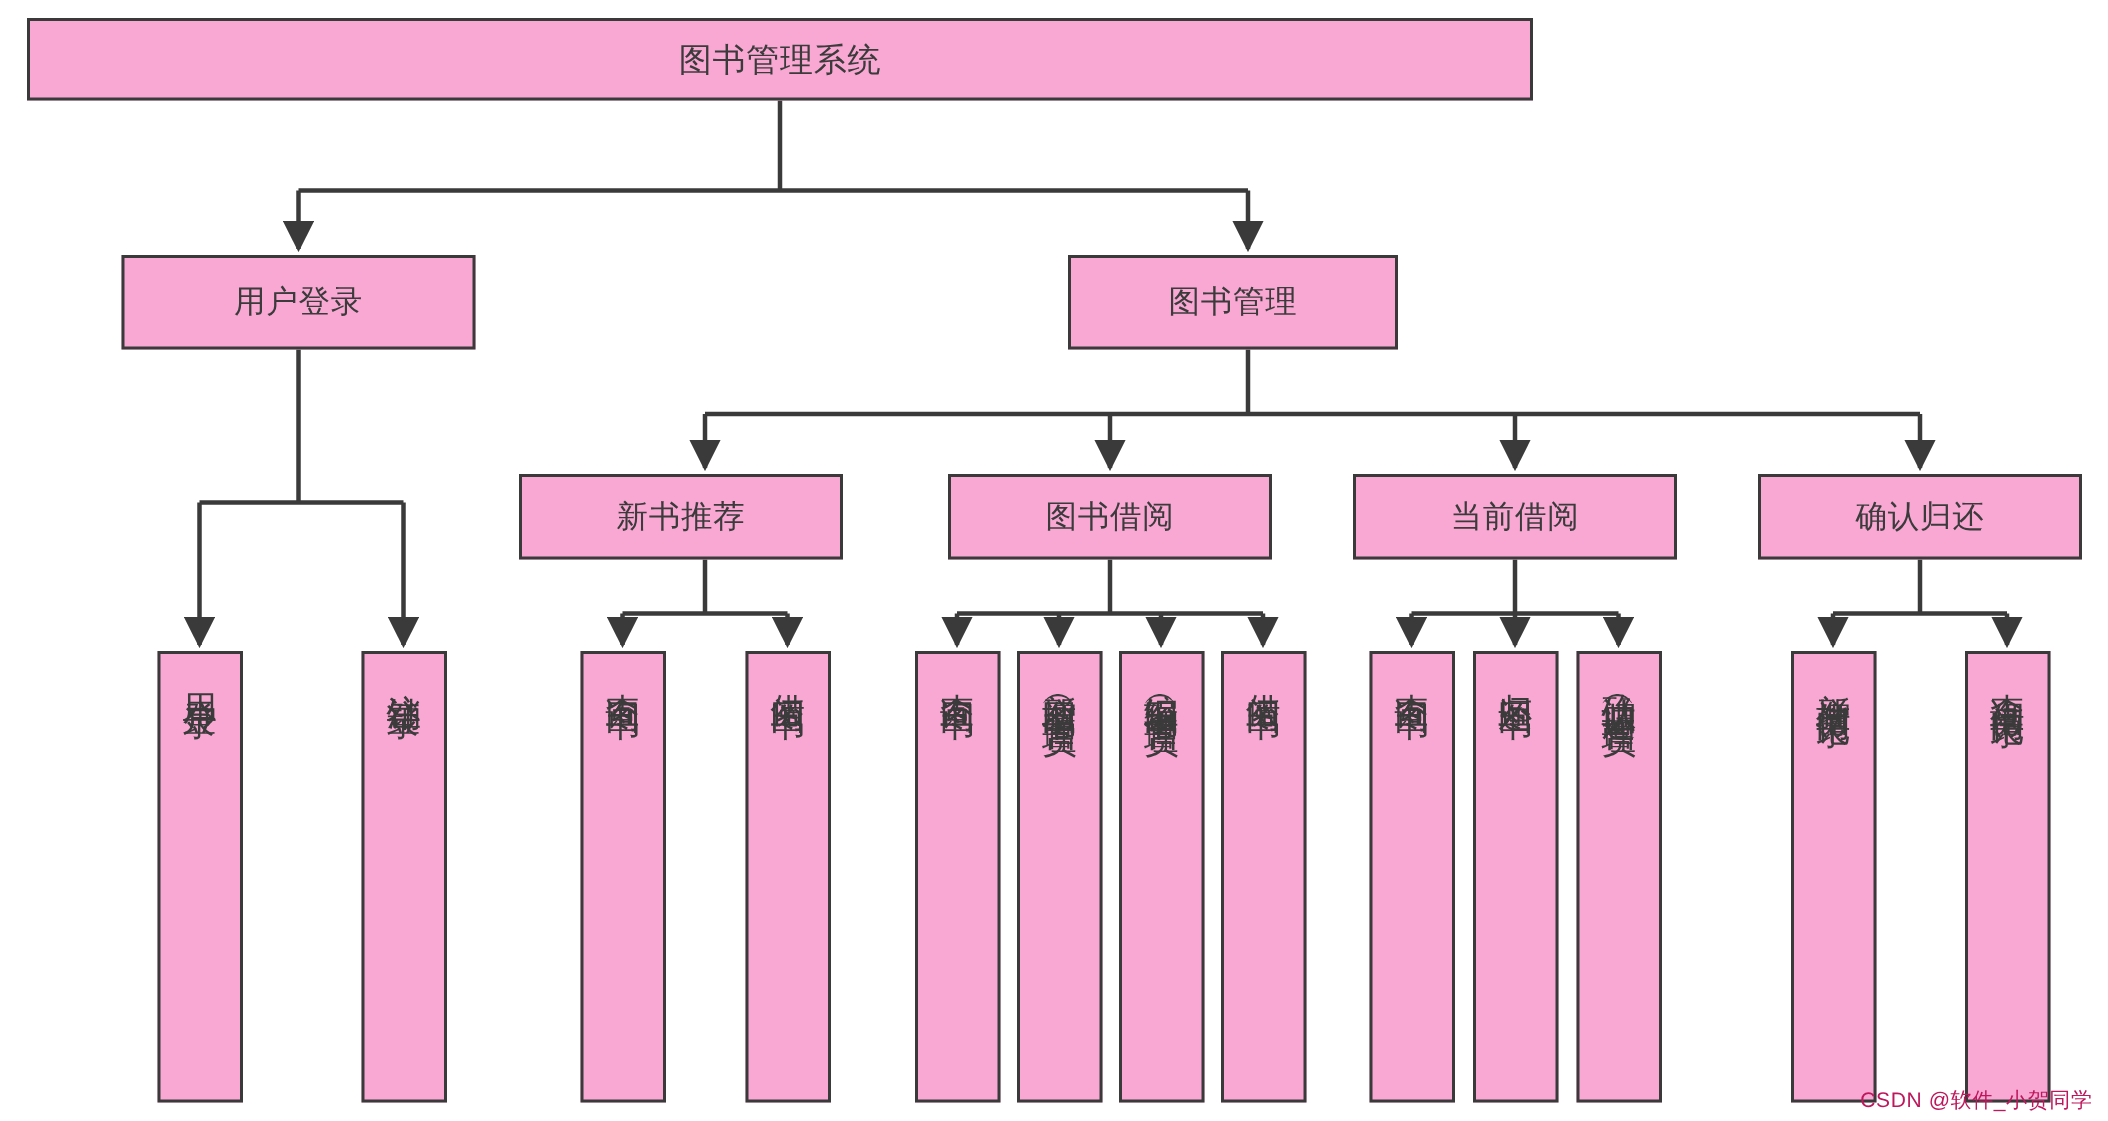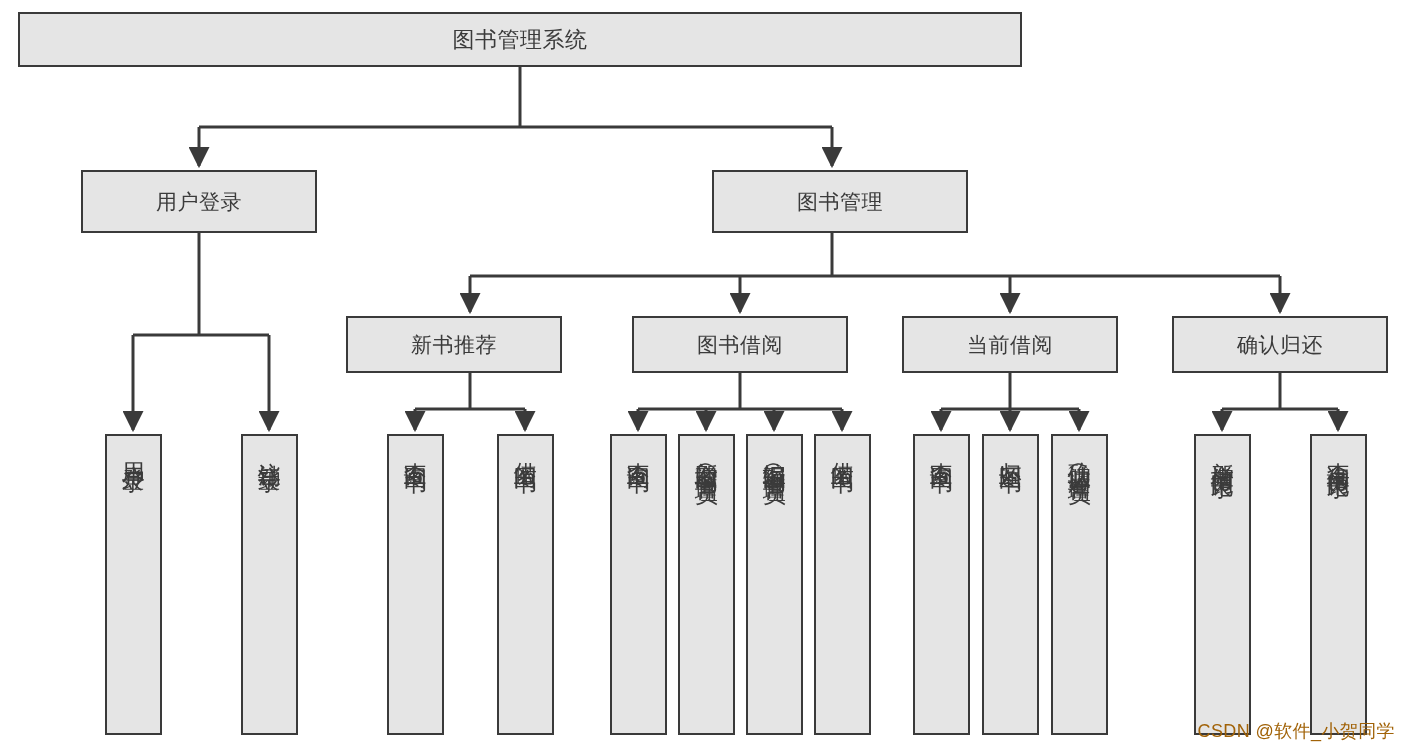--- a/index.html
+++ b/index.html
@@ -20,21 +20,21 @@
     position:absolute;
     left:0; top:0;
     width:1405px;
     height:747px;
     pointer-events:none;
   }
   
   .node{
     position:absolute;
     box-sizing:border-box;
-    background:#e5e5e5;
+    background:#f9a8d4;
     border:2px solid #3a3a3a;
     display:flex;
     align-items:center;
     justify-content:center;
     color:#333333;
   }
   .node .label{
     display:block;
     color:#3b3b3b;
     letter-spacing:0.5px;
@@ -58,22 +58,22 @@
     font-size:23px;
     line-height:1.06;
     letter-spacing:3px;
     white-space:nowrap;
   }
   
   #watermark{
     position:absolute;
     right:10px;
     bottom:4px;
-    font-size:18px;
-    color:#a16207;
+    font-size:14px;
+    color:#be185d;
     letter-spacing:0.4px;
     white-space:nowrap;
     user-select:none;
   }
 </style>
 </head>
 <body>
 
 <div id="canvas">
 
@@ -129,21 +129,21 @@
     </g>
   </svg>
 
   <div class="node h root" style="left:18px;top:12px;width:1004px;height:55px;">
     <span class="label">图书管理系统</span>
   </div>
 
   <div class="node h" style="left:81px;top:170px;width:236px;height:63px;">
     <span class="label">用户登录</span>
   </div>
-  <div class="node h" style="left:712px;top:170px;width:256px;height:63px;">
+  <div class="node h" style="left:712px;top:170px;width:220px;height:63px;">
     <span class="label">图书管理</span>
   </div>
 
   <div class="node h" style="left:346px;top:316px;width:216px;height:57px;">
     <span class="label">新书推荐</span>
   </div>
   <div class="node h" style="left:632px;top:316px;width:216px;height:57px;">
     <span class="label">图书借阅</span>
   </div>
   <div class="node h" style="left:902px;top:316px;width:216px;height:57px;">

